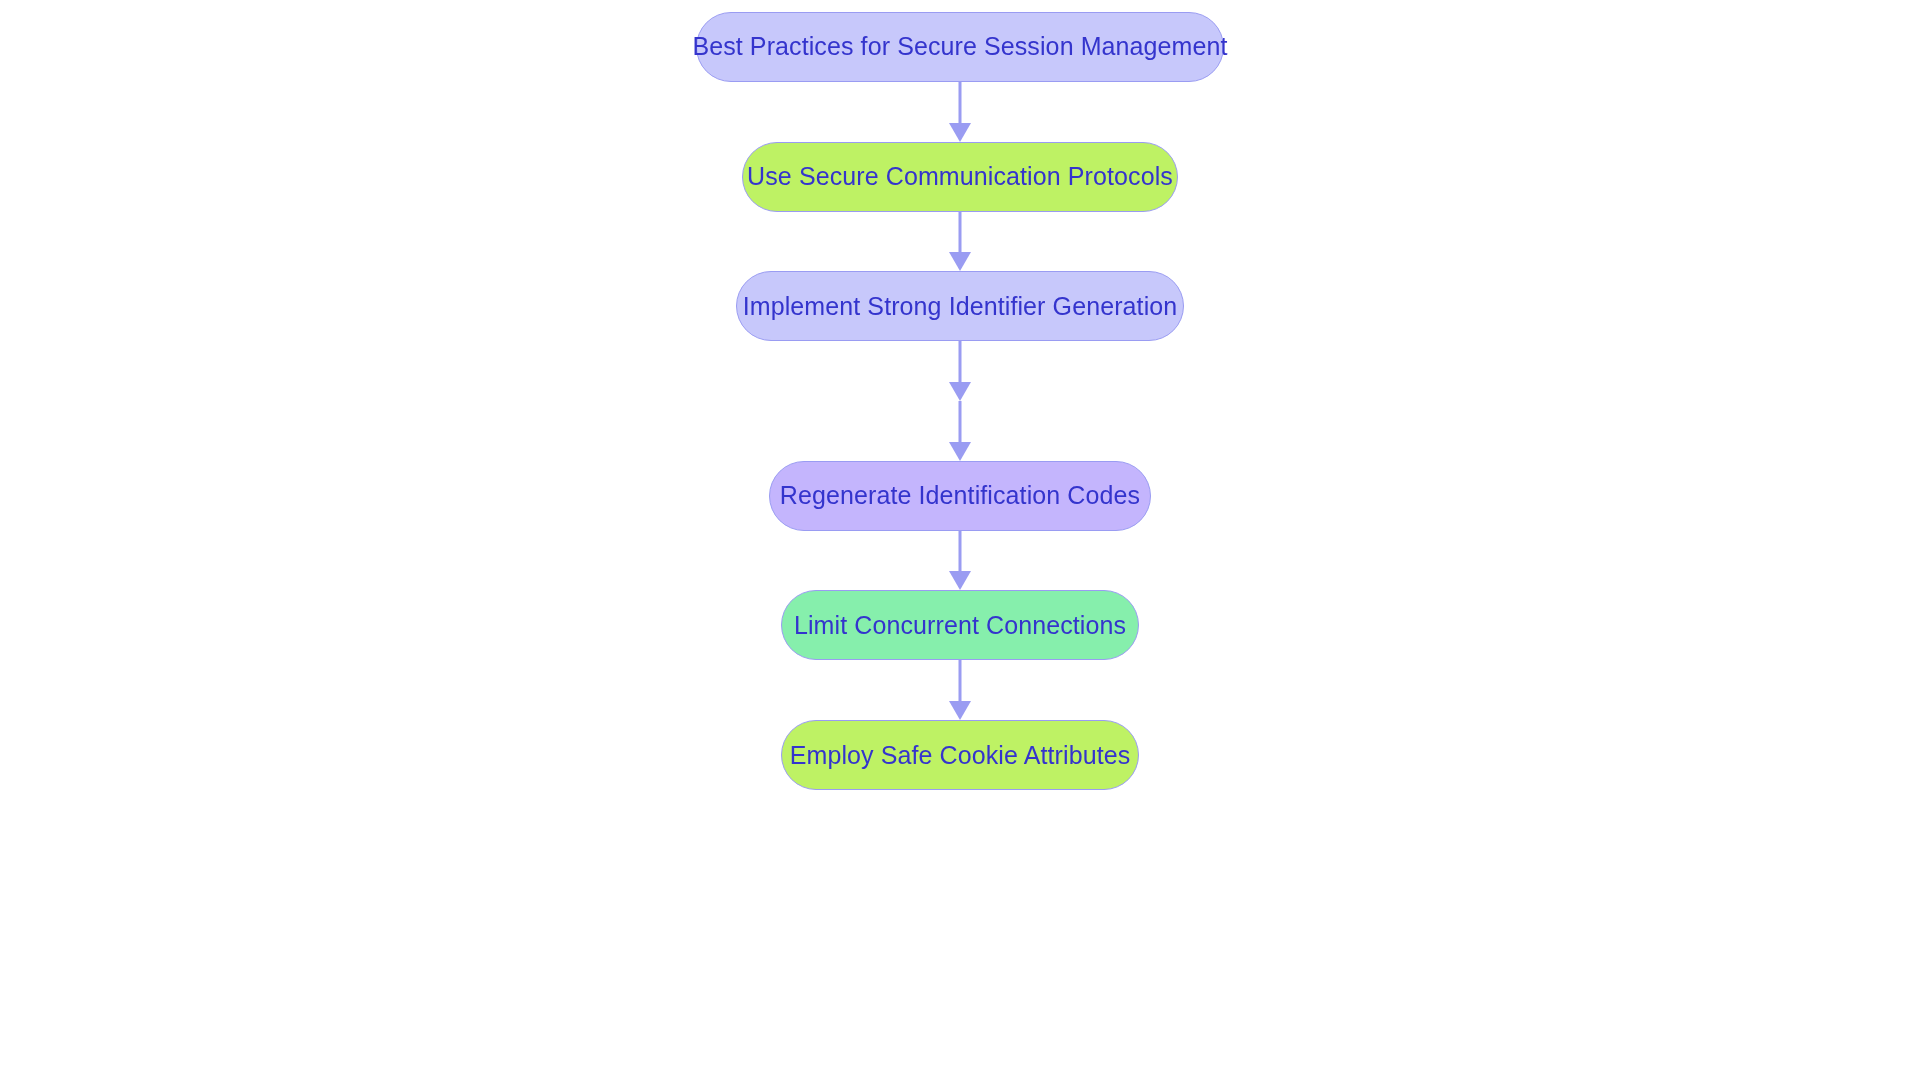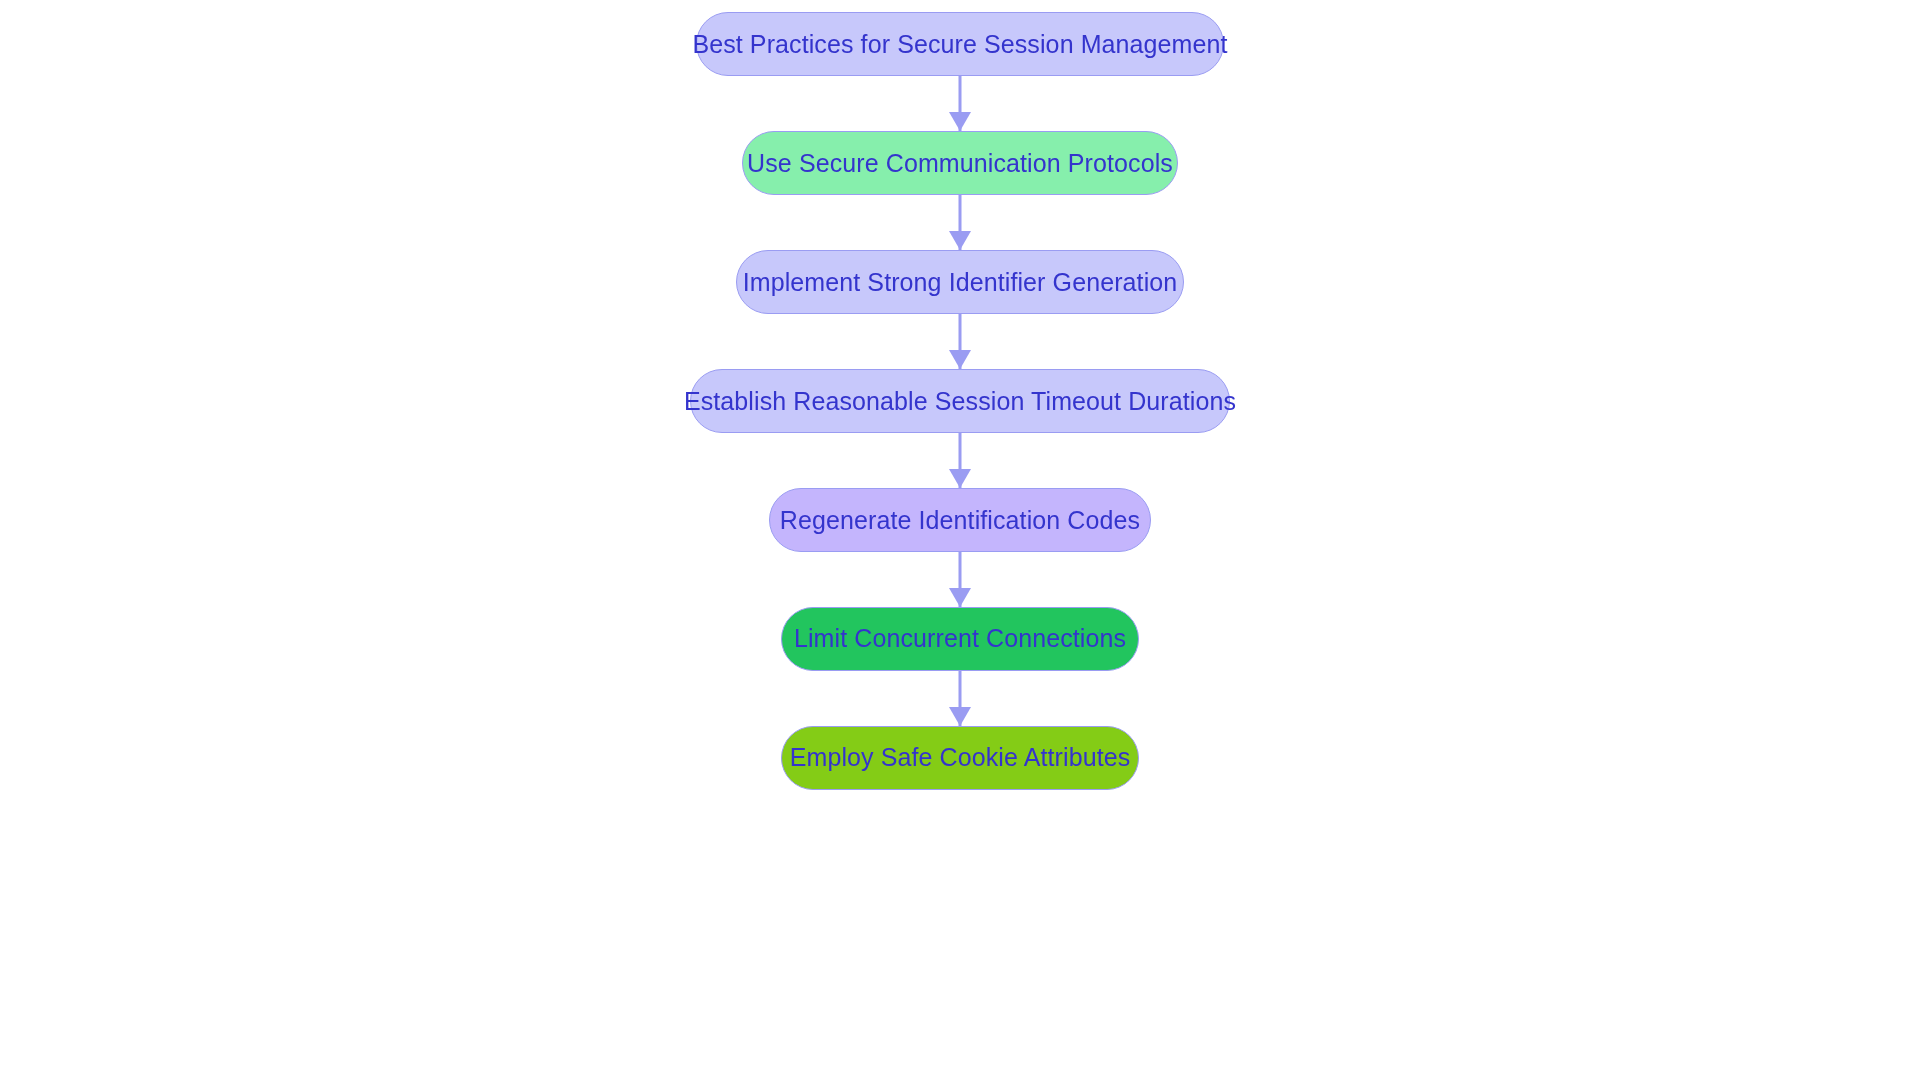--- a/index.html
+++ b/index.html
@@ -88,62 +88,59 @@
 
   <div class="node" style="width: 528px; background: rgb(199, 200, 251); border-color: rgb(154, 156, 242);">
     <span class="node-label" style="color: rgb(52, 52, 205);">Best Practices for Secure Session Management</span>
   </div>
 
   <div class="connector">
     <span class="conn-line" style="background: rgb(154, 156, 242);"></span>
     <span class="conn-arrowhead" style="border-top-color: rgb(154, 156, 242);"></span>
   </div>
 
-  <div class="node" style="width: 436px; background: #86efac; border-color: rgb(154, 156, 242);">
+  <div class="node" style="width: 436px; background: #bef264; border-color: rgb(154, 156, 242);">
     <span class="node-label" style="color: rgb(52, 52, 205);">Use Secure Communication Protocols</span>
   </div>
 
   <div class="connector">
     <span class="conn-line" style="background: rgb(154, 156, 242);"></span>
     <span class="conn-arrowhead" style="border-top-color: rgb(154, 156, 242);"></span>
   </div>
 
   <div class="node" style="width: 448px; background: rgb(199, 200, 251); border-color: rgb(154, 156, 242);">
     <span class="node-label" style="color: rgb(52, 52, 205); text-align: center;">Implement Strong Identifier Generation</span>
   </div>
 
   <div class="connector">
     <span class="conn-line" style="background: rgb(154, 156, 242);"></span>
     <span class="conn-arrowhead" style="border-top-color: rgb(154, 156, 242);"></span>
   </div>
 
-  <div class="node" style="width: 540px; background: rgb(199, 200, 251); border-color: rgb(154, 156, 242);">
-    <span class="node-label" style="color: rgb(52, 52, 205);">Establish Reasonable Session Timeout Durations</span>
-  </div>
 
   <div class="connector">
     <span class="conn-line" style="background: rgb(154, 156, 242);"></span>
     <span class="conn-arrowhead" style="border-top-color: rgb(154, 156, 242);"></span>
   </div>
 
   <div class="node" style="width: 382px; background: #c4b5fd; border-color: rgb(154, 156, 242);">
     <span class="node-label" style="color: rgb(52, 52, 205);">Regenerate Identification Codes</span>
   </div>
 
   <div class="connector">
     <span class="conn-line" style="background: rgb(154, 156, 242);"></span>
     <span class="conn-arrowhead" style="border-top-color: rgb(154, 156, 242);"></span>
   </div>
 
-  <div class="node" style="width: 358px; background: #22c55e; border-color: rgb(154, 156, 242);">
+  <div class="node" style="width: 358px; background: #86efac; border-color: rgb(154, 156, 242);">
     <span class="node-label" style="color: rgb(52, 52, 205);">Limit Concurrent Connections</span>
   </div>
 
   <div class="connector">
     <span class="conn-line" style="background: rgb(154, 156, 242);"></span>
     <span class="conn-arrowhead" style="border-top-color: rgb(154, 156, 242);"></span>
   </div>
 
-  <div class="node" style="width: 358px; background: #84cc16; border-color: rgb(154, 156, 242);">
+  <div class="node" style="width: 358px; background: #bef264; border-color: rgb(154, 156, 242);">
     <span class="node-label" style="color: rgb(52, 52, 205);">Employ Safe Cookie Attributes</span>
   </div>
 
 </div>
 
 </body></html>

